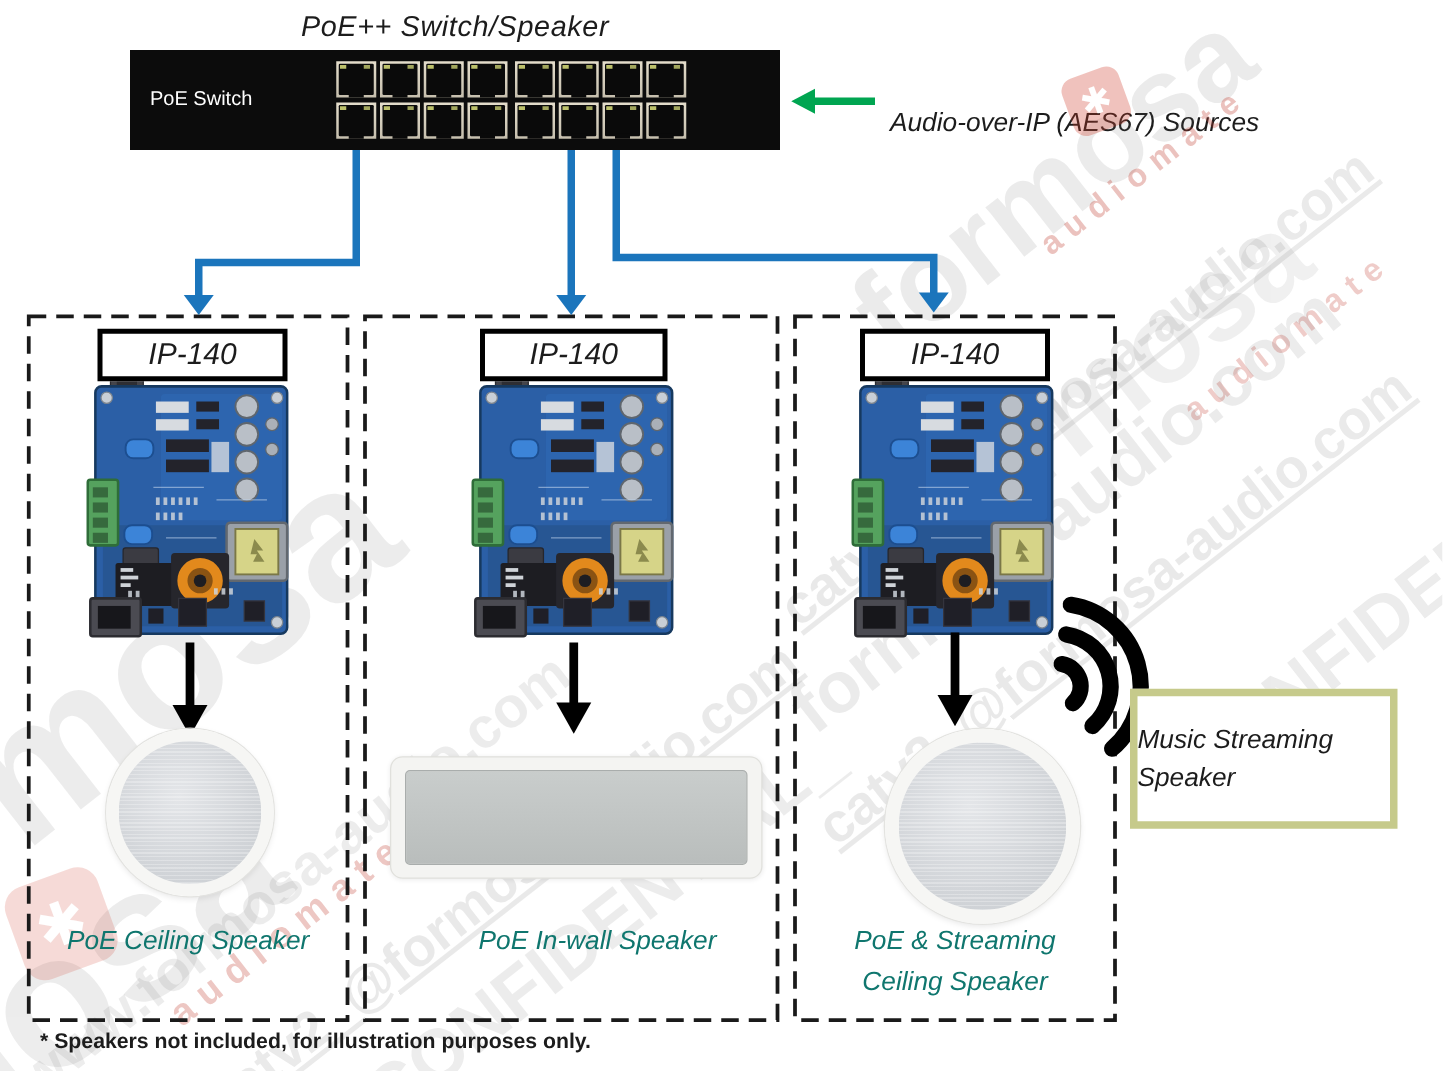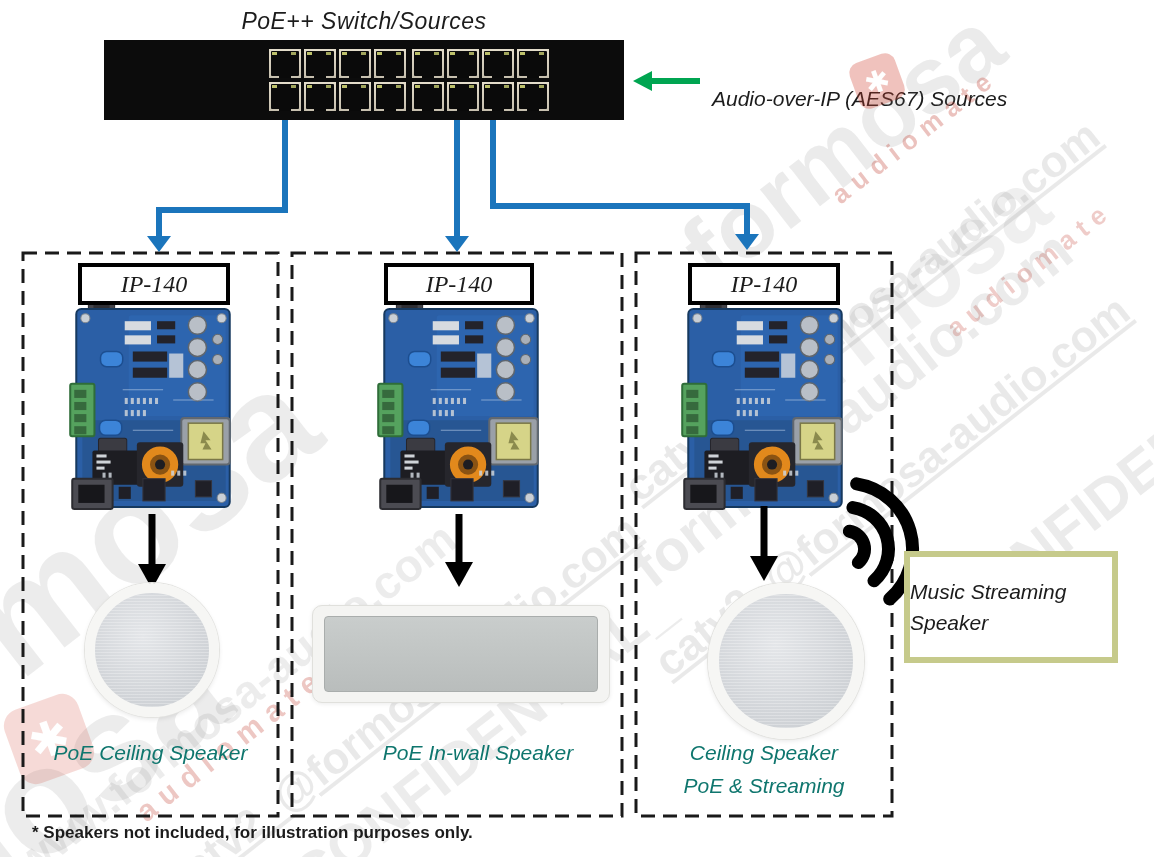--- a/index.html
+++ b/index.html
@@ -32,21 +32,21 @@
       grid-auto-rows:29px;gap:4px 3px;}
   .pg-1{left:165px;} .pg-2{left:308px;}
   .port{position:relative;background:linear-gradient(#e4ddcb,#c6bfae);padding:2px;box-sizing:border-box;}
   .port-hole{position:relative;width:100%;height:100%;background:#0a0a0a;border-radius:1px;}
   .port-hole::before{content:"";position:absolute;left:1px;top:1px;width:5px;height:3px;
       background:#dde27c;opacity:.85;box-shadow:19px 0 0 rgba(221,226,124,.85);}
   .port-hole::after{content:"";position:absolute;left:30%;right:30%;bottom:-2px;height:4px;background:#0a0a0a;}
   
   .dev-label{position:absolute;top:263px;height:42px;width:152px;box-sizing:border-box;
       background:#ffffff;border:4px solid #000000;display:flex;align-items:center;justify-content:center;
-      font-size:24px;font-style:italic;z-index:4;font-family:Liberation Serif, serif;}
+      font-size:24px;font-style:italic;z-index:4;}
   .dev-1{left:78px;} .dev-2{left:384px;width:150px;} .dev-3{left:688px;}
   
   .speaker-round{position:absolute;box-sizing:border-box;border-radius:50%;
       background:radial-gradient(circle at 42% 38%, #e4e6e9 0%, #d2d5d9 60%, #c8ccd0 100%);
       border:10px solid #f6f6f4;box-shadow:0 0 0 1px #e3e3e0, 0 2px 5px rgba(0,0,0,.10);z-index:3;}
   .speaker-round .grille{position:absolute;inset:0;border-radius:50%;
       background:repeating-linear-gradient(0deg, rgba(255,255,255,.28) 0 1px, transparent 1px 3px);}
   .sp-1{left:85px;top:583px;width:134px;height:134px;}
   .sp-3{left:708px;top:583px;width:156px;height:156px;border-width:11px;}
   .speaker-wall{position:absolute;left:312px;top:605px;width:298px;height:98px;box-sizing:border-box;
@@ -202,23 +202,24 @@
       <polygon points="750,556 778,556 764,581"></polygon>
     </g>
 
     <g transform="translate(845,483) rotate(-16 40 55)" stroke="#000" stroke-width="13" fill="none" stroke-linecap="round">
       <path d="M7.6 38.7 A18 18 0 0 1 7.6 71.3"></path>
       <path d="M17.6 16.9 A42 42 0 0 1 17.6 93.1"></path>
       <path d="M27.7 -4.9 A66 66 0 0 1 27.7 114.9"></path>
     </g>
   </svg>
 
-  <div class="title">PoE++ Switch/Sources</div>
+  <div class="title">PoE++ Switch/Speaker</div>
 
   <div class="switch">
+    <div class="switch-label">PoE Switch</div>
     <div class="port-group pg-1">
         <div class="port">
           <div class="port-hole"></div>
         </div>
         <div class="port">
           <div class="port-hole"></div>
         </div>
         <div class="port">
           <div class="port-hole"></div>
         </div>
@@ -278,22 +279,22 @@
   <div class="speaker-wall">
       <div class="grille"></div>
     </div>
   <div class="speaker-round sp-3">
       <div class="grille"></div>
     </div>
 
   <div class="caption cap-1">PoE Ceiling Speaker</div>
   <div class="caption cap-2">PoE In-wall Speaker</div>
   <div class="caption cap-3">
+    <div>PoE &amp; Streaming</div>
     <div>Ceiling Speaker</div>
-    <div>PoE &amp; Streaming</div>
   </div>
 
   <div class="music-box">
     <div>Music Streaming</div>
     <div>Speaker</div>
   </div>
 
   <div class="footnote">* Speakers not included, for illustration purposes only.</div>
 </div>
 

